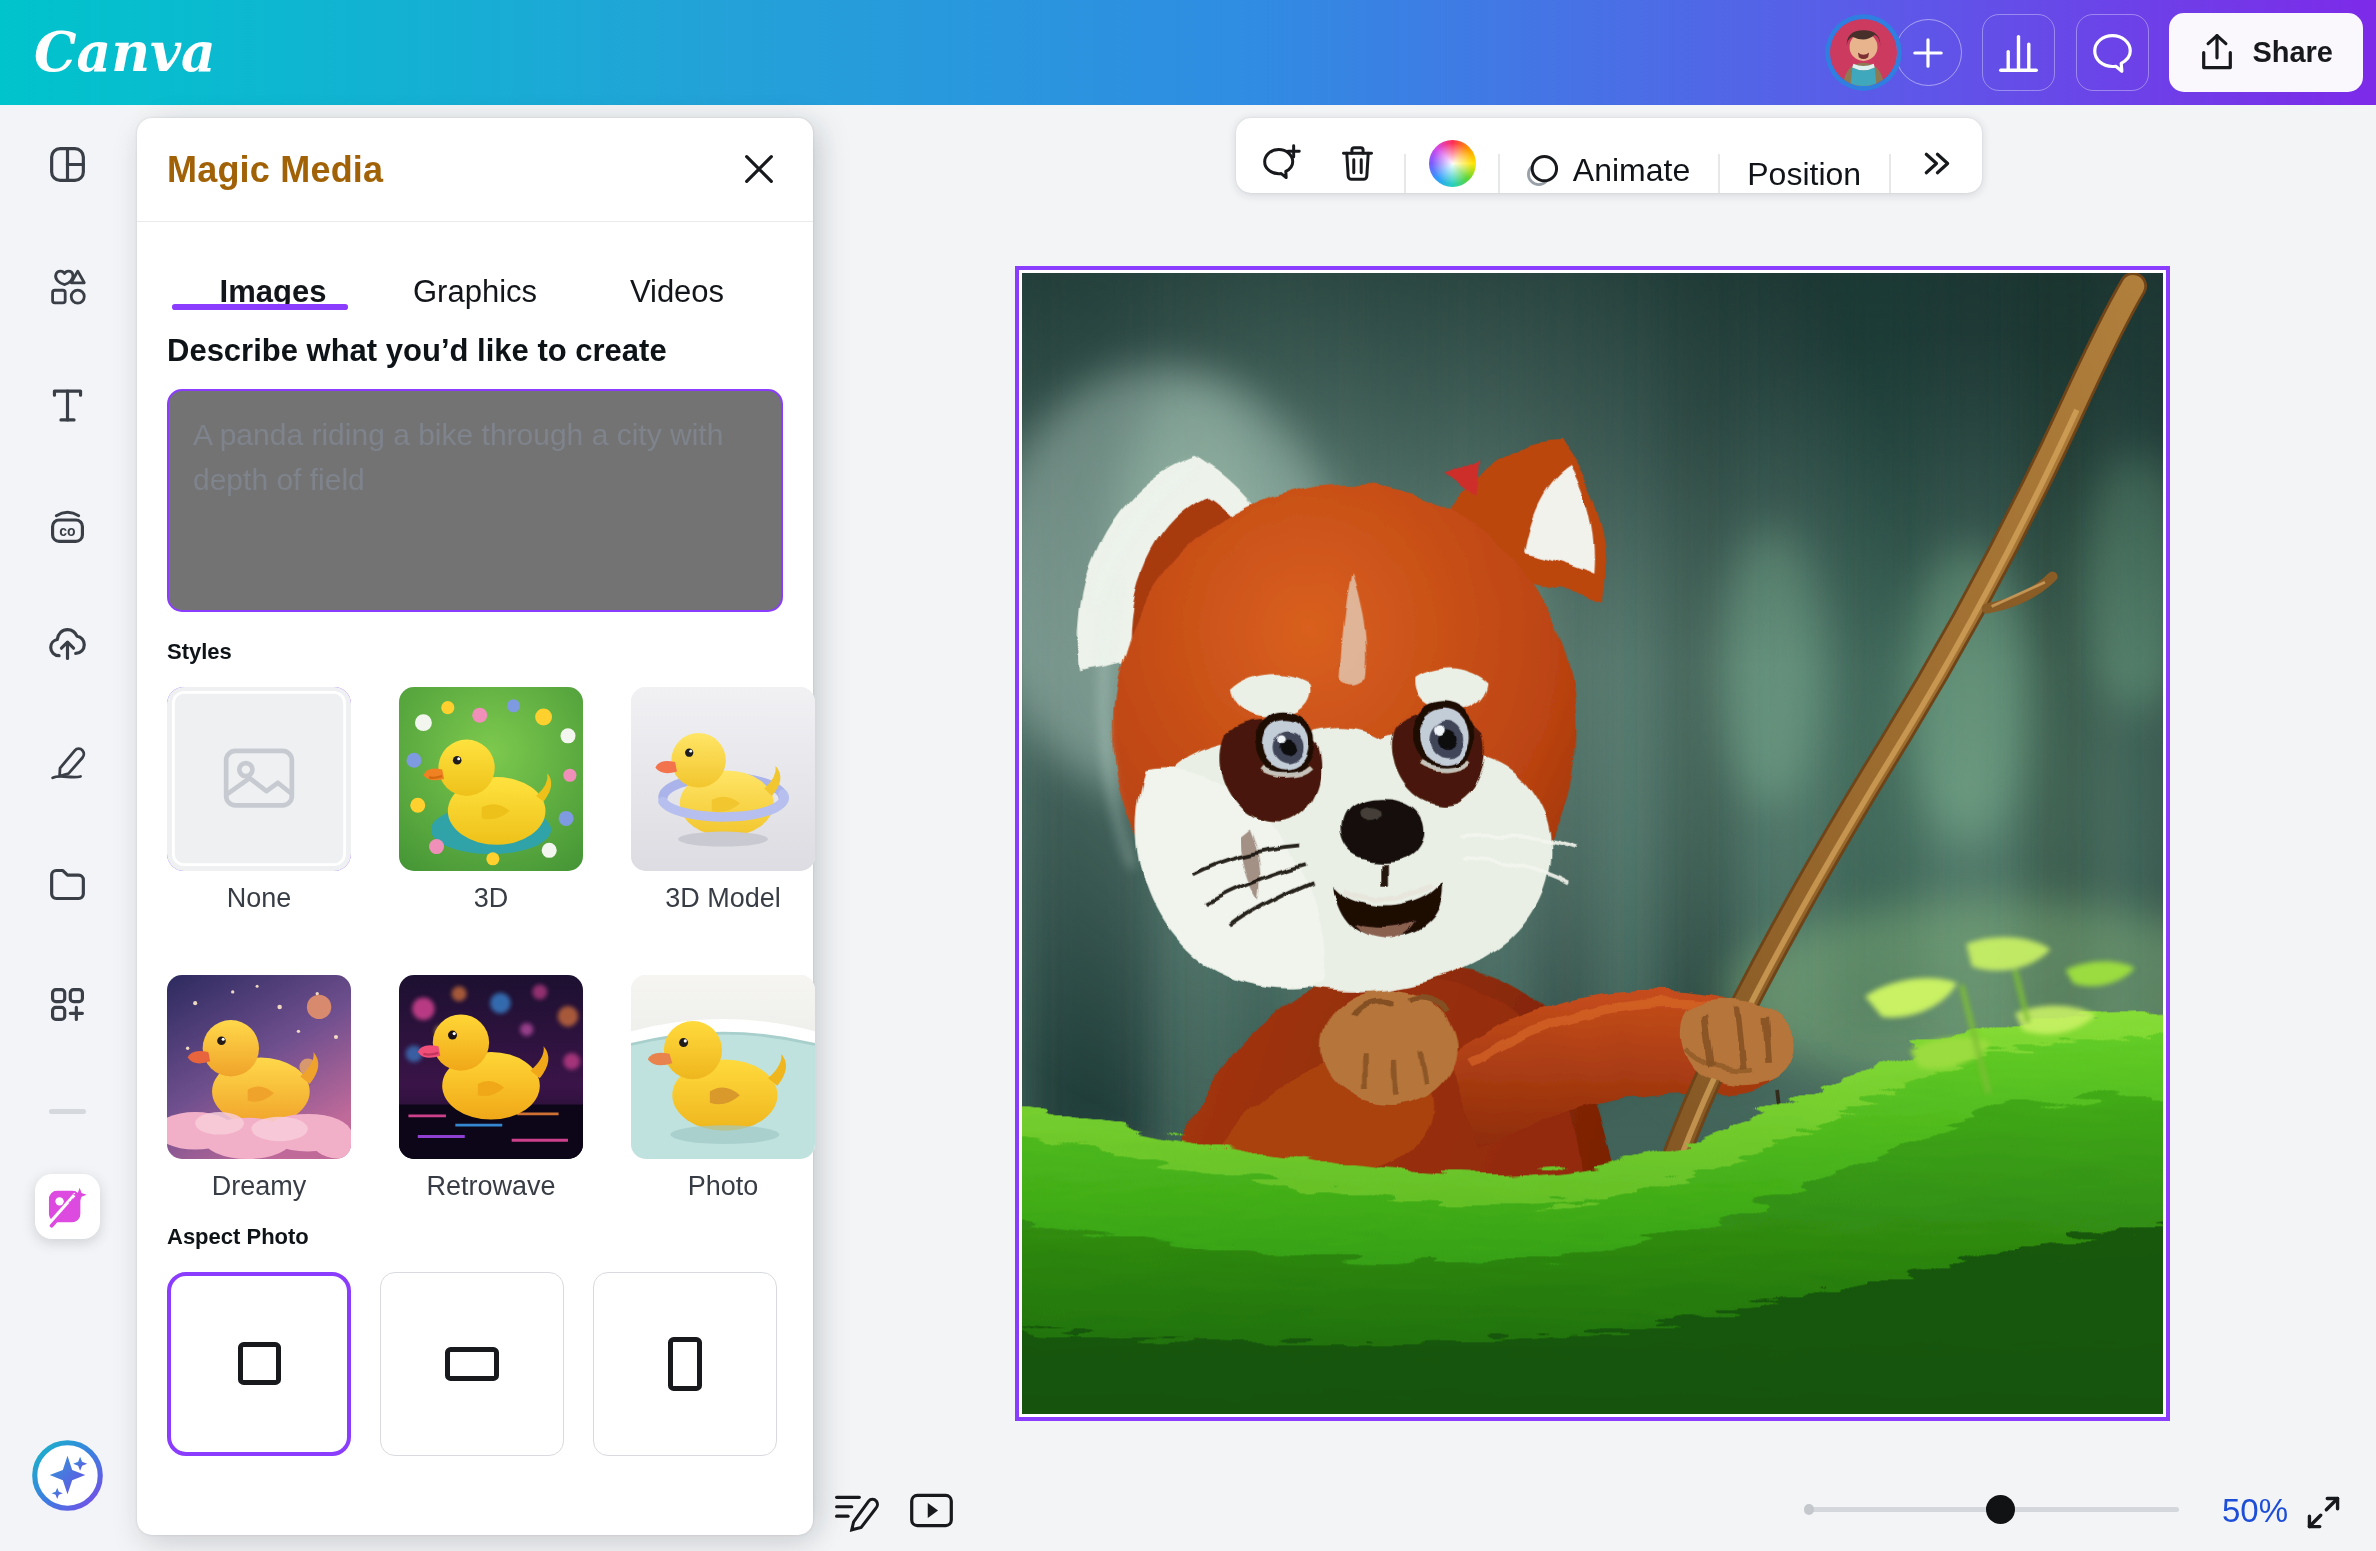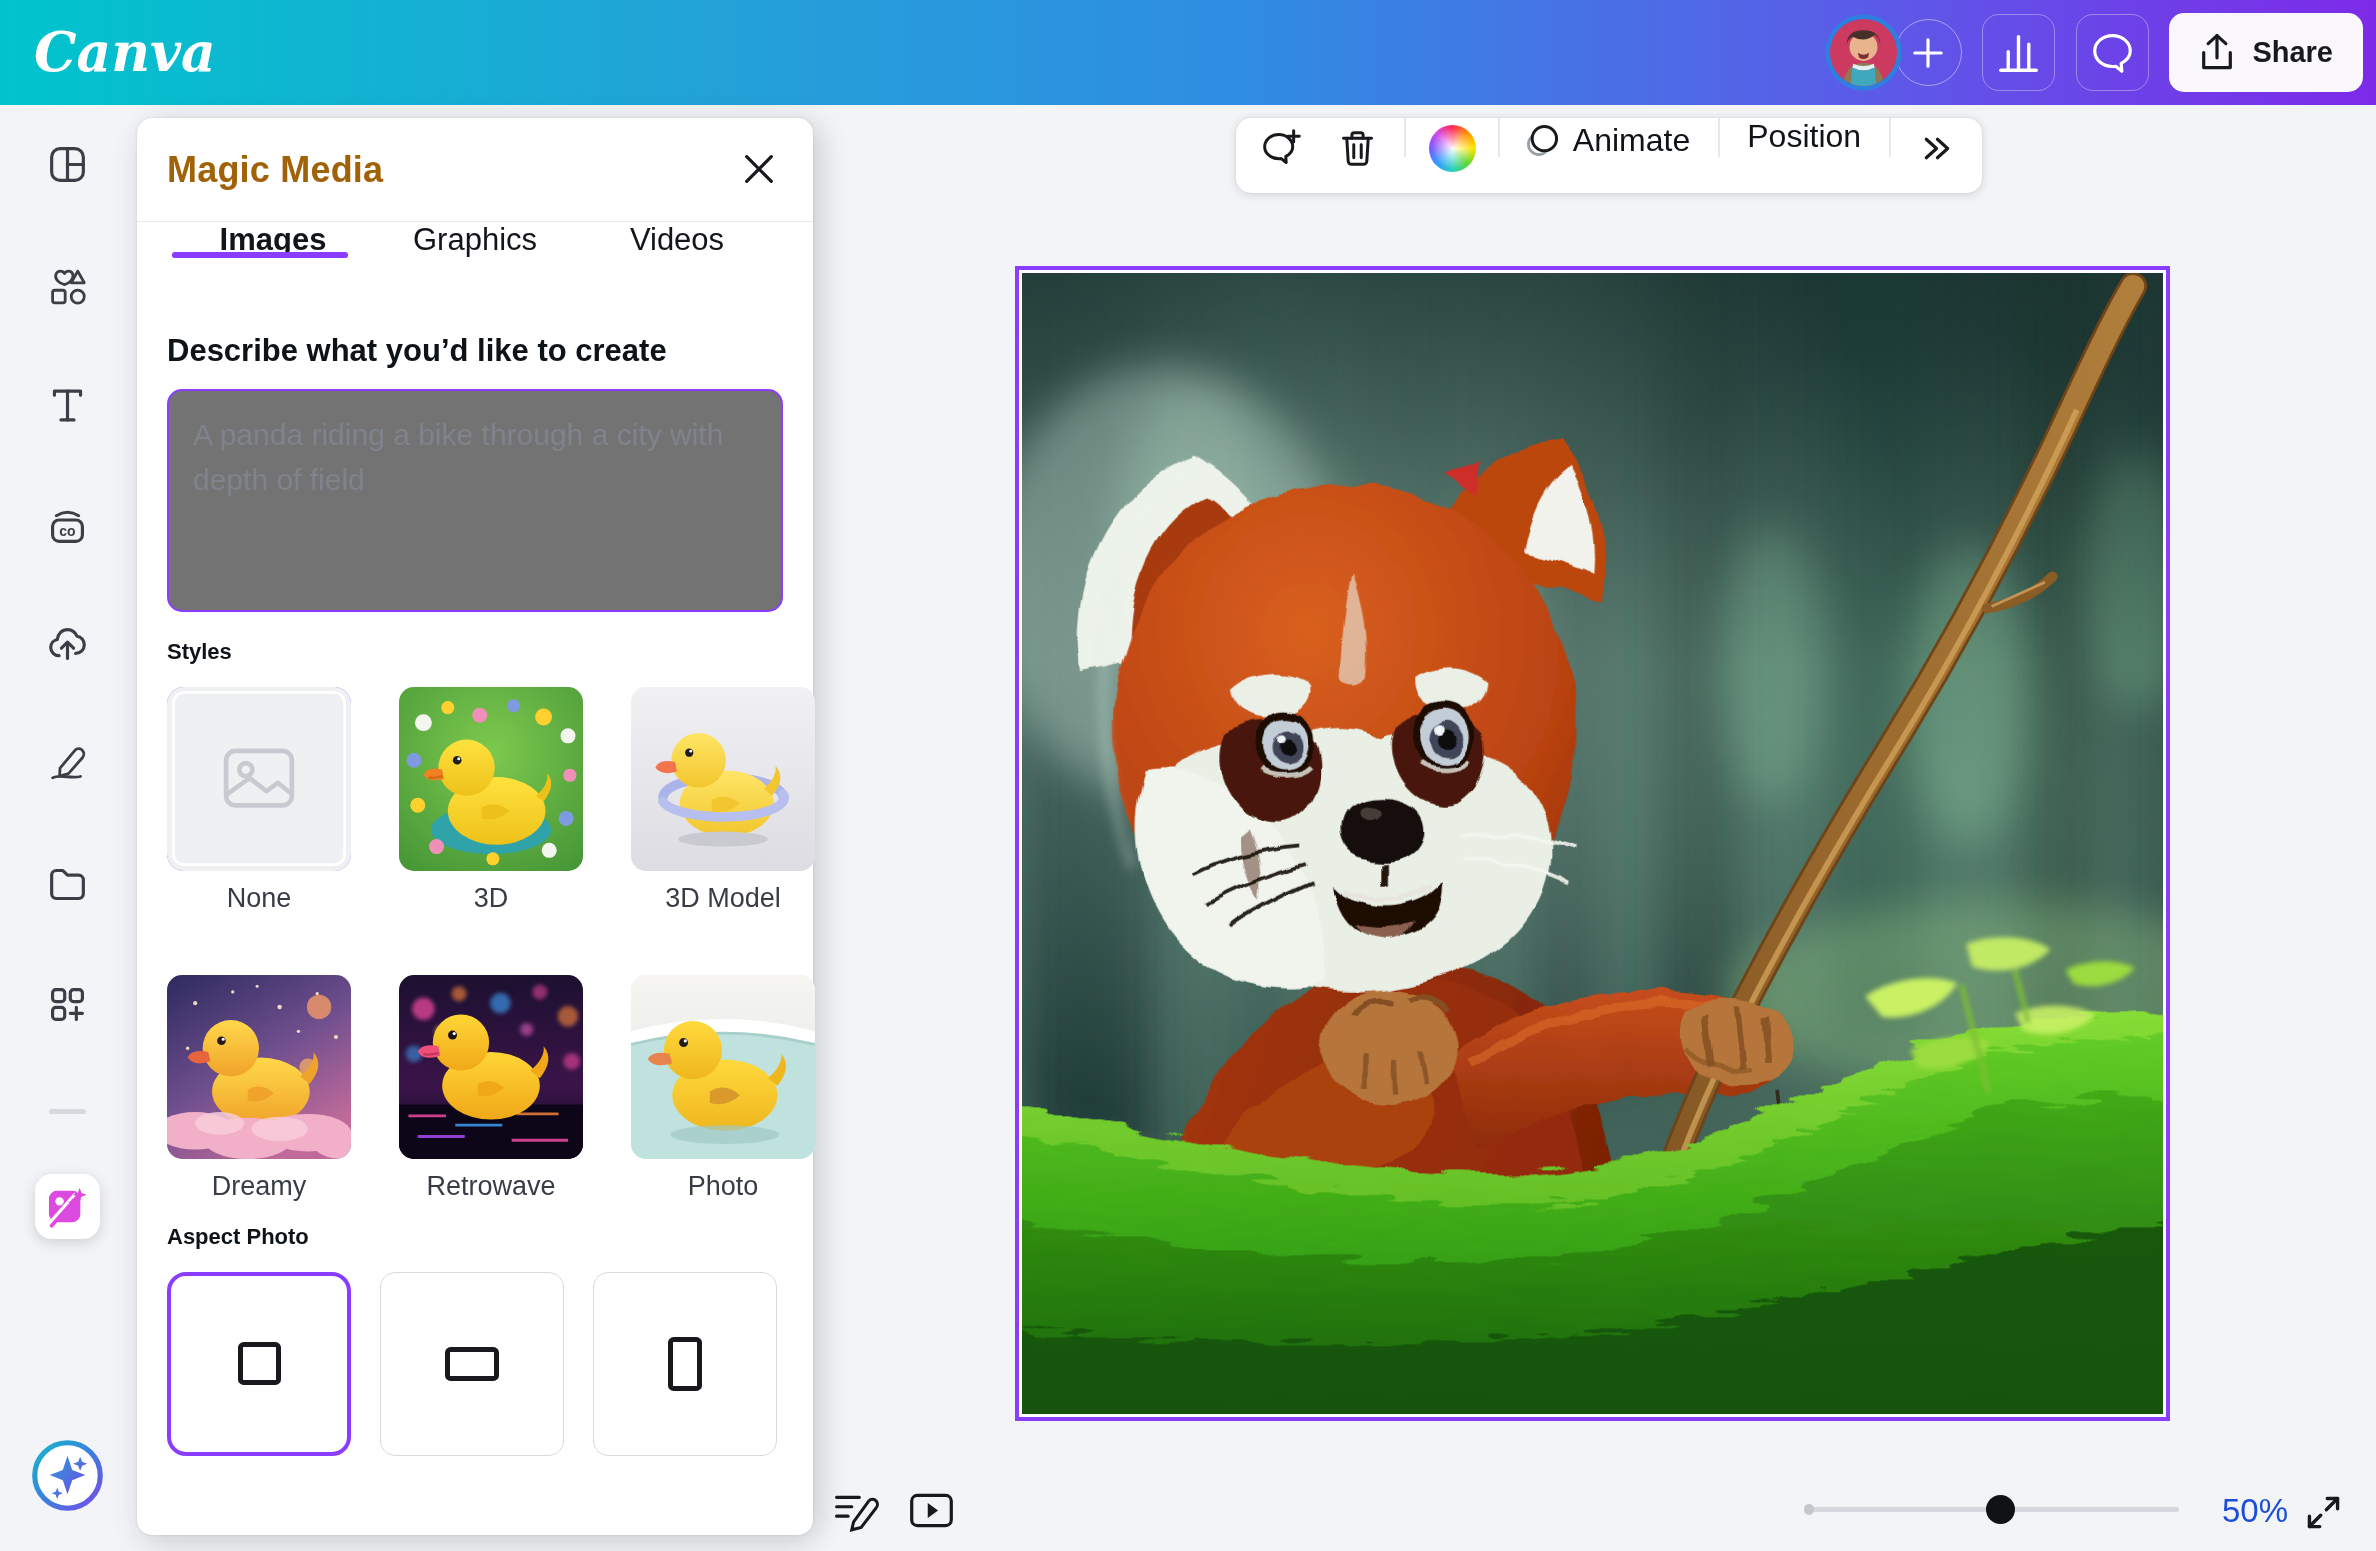--- a/index.html
+++ b/index.html
@@ -28,21 +28,21 @@
   .magic-tile { position:absolute; left:35px; top:1069px; width:65px; height:65px; background:#ffffff; border-radius:17px;
     box-shadow:0 3.7px 13px rgba(40,48,60,0.18); display:flex; align-items:center; justify-content:center; cursor:pointer; }
   .ai-fab { position:absolute; left:31px; top:1334px; width:73px; height:73px; cursor:pointer; }
 
   
   .panel { position:absolute; left:137px; top:118px; width:676px; height:1417px; background:#ffffff; border-radius:15px;
     box-shadow:0 0 2.8px rgba(20,25,35,0.12), 13px 0 32px -5.6px rgba(25,30,40,0.12), 0 11.2px 28px rgba(25,30,40,0.10); }
   .panel-header { position:relative; height:104px; display:flex; align-items:center; padding:0 30px; border-bottom:1.9px solid #e9eaec; }
   .panel-title { font-size:36px; font-weight:bold; color:#a16207; letter-spacing:0.2px; }
   .close-btn { position:absolute; right:24px; top:20.6px; width:60px; height:60px; display:flex; align-items:center; justify-content:center; cursor:pointer; border-radius:11.2px; }
-  .tabs { display:flex; padding:0 35px; height:88px; align-items:flex-start; }
+  .tabs { display:flex; padding:0 35px; height:88px; align-items:flex-end; }
   .tab { flex:1; display:flex; align-items:center; justify-content:center; font-size:31px; color:#121519; cursor:pointer; position:relative; }
   .tab.active { font-weight:bold; }
   .tab.active::after { content:""; position:absolute; left:0; width:176px; bottom:0; height:5.6px; border-radius:2.8px; background:#8b3dff; }
   .panel-body { padding:23.4px 30px 0 30px; }
   .field-label { font-size:31px; font-weight:bold; color:#0e1318; }
   .prompt-box { margin-top:19.7px; width:616px; height:223px; border:2.8px solid #8b3dff; border-radius:15px; background:#737373;
     resize:none; outline:none; padding:20.6px 24px; font-family:"Liberation Sans", sans-serif; font-size:30px; line-height:45px; color:#16181c; display:block; }
   .prompt-box::placeholder { color:#7e838c; }
   .sec-label { font-size:22px; font-weight:bold; color:#0e1318; }
   .styles-label { margin-top:27px; }
@@ -57,21 +57,21 @@
   .aspect-row { margin-top:21.5px; display:flex; gap:29px; }
   .aspect-btn { width:184px; height:184px; border-radius:15px; border:1.9px solid #d8dadf; background:#fff;
     display:flex; align-items:center; justify-content:center; cursor:pointer; }
   .aspect-btn.selected { border:4.7px solid #8b3dff; border-radius:19px; }
   .glyph-square { width:43px; height:43px; border:5.6px solid #17191d; border-radius:5.6px; }
   .glyph-landscape { width:54px; height:34px; border:5.6px solid #17191d; border-radius:5.6px; }
   .glyph-portrait { width:34px; height:54px; border:5.6px solid #17191d; border-radius:5.6px; }
 
   
   .ctx-toolbar { position:absolute; left:1236px; top:118px; width:746px; height:75px; background:#ffffff; border-radius:15px;
-    box-shadow:0 1.9px 9.4px rgba(25,30,40,0.14), 0 0 1.9px rgba(25,30,40,0.10); display:flex; align-items:flex-start; padding:0 15px; justify-content:space-between; }
+    box-shadow:0 1.9px 9.4px rgba(25,30,40,0.14), 0 0 1.9px rgba(25,30,40,0.10); display:flex; align-items:flex-end; padding:0 15px; justify-content:space-between; }
   .tb-icon { width:60px; height:60px; border-radius:9.4px; display:flex; align-items:center; justify-content:center; cursor:pointer; }
   .tb-sep { width:1.9px; height:39px; background:#e6e8ea; }
   .color-wheel { width:47px; height:47px; border-radius:50%;
     background:radial-gradient(circle at 50% 50%, rgba(255,255,255,0.95) 0%, rgba(255,255,255,0.45) 32%, rgba(255,255,255,0) 62%),
       conic-gradient(from 0deg, #ff2d55, #ff9500, #ffe600, #5bd634, #29d0c0, #2f9bff, #7a5cff, #d64ae8, #ff2d55); }
   .tb-label { font-size:32px; color:#101317; margin:0 7.5px; cursor:pointer; }
   .tb-group { display:flex; align-items:center; cursor:pointer; padding:0 3.7px; }
 
   
   .canvas-sel { position:absolute; left:1015px; top:266px; border:4.7px solid #8b3dff; background:#ffffff; padding:2.8px; }

